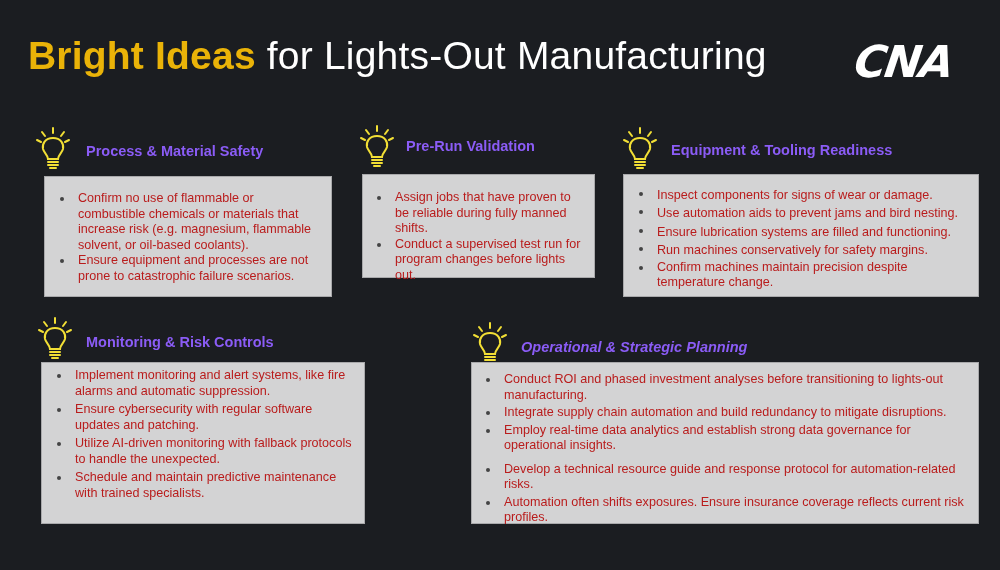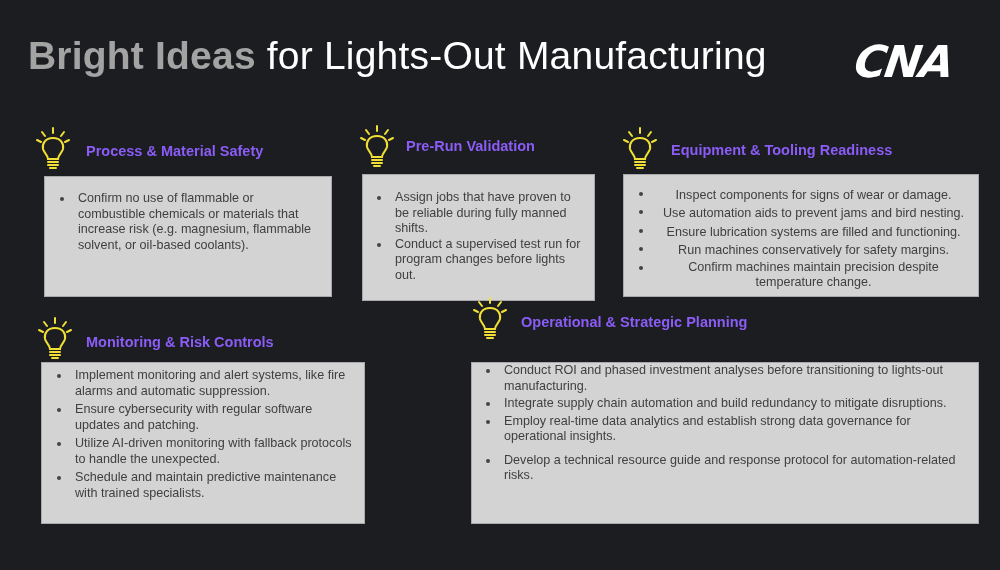--- a/index.html
+++ b/index.html
@@ -7,41 +7,41 @@
     width:1000px; height:570px; overflow:hidden;
     background:#1b1d21;
     font-family:"Liberation Sans", sans-serif;
     position:relative;
   }
   .title {
     position:absolute; left:28px; top:34px;
     font-size:39px; color:#ffffff; letter-spacing:0.2px;
     white-space:nowrap;
   }
-  .title .hl { color:#a3a3a3; font-weight:bold; }
+  .title .hl { color:#eab308; font-weight:bold; }
   .title .rest { font-weight:normal; }
   .logo {
     position:absolute; left:855px; top:36px;
     font-family:"DejaVu Sans", sans-serif;
     font-size:44px; font-weight:bold; font-style:italic;
     color:#ffffff; letter-spacing:-2px; transform:skewX(-8deg);
   }
   .card { position:absolute; }
   .card .head { position:absolute; display:flex; align-items:center; }
   .card .bulb { width:38px; height:44px; display:block; }
   .card .label {
     color:#8b5cf6; font-weight:bold; font-size:14.5px; white-space:nowrap;
   }
   .card .box {
     position:absolute; background:#d3d3d4;
     border:1px solid #a9a9ab; box-sizing:border-box;
   }
   .card ul {
     margin:0; padding:0 0 0 32px; list-style:none;
-    color:#404040; font-size:12.6px; line-height:15.5px;
+    color:#b91c1c; font-size:12.6px; line-height:15.5px;
   }
   .card li { position:relative; margin:0; }
   .card li::before {
     content:""; position:absolute; left:-18px; top:6px;
     width:4px; height:4px; border-radius:50%; background:#444;
   }
 </style>
 </head>
 <body>
 
@@ -61,40 +61,41 @@
       <path d="M19 12 C11 12 8 18 9 23 C10 27 14 29 14 33 L24 33 C24 29 28 27 29 23 C30 18 27 12 19 12 Z"></path>
       <line x1="14" y1="36" x2="24" y2="36"></line>
         <line x1="14" y1="39" x2="24" y2="39"></line>
         <line x1="16" y1="42" x2="22" y2="42"></line>
     </svg>
     <span class="label" style="margin-left:14px;margin-top:6px;">Process &amp; Material Safety</span>
   </div>
   <div class="box" style="left:44px;top:176px;width:288px;height:121px;padding-top:14px;">
     <ul style="padding-left:33px;padding-right:10px;">
       <li>Confirm no use of flammable or combustible chemicals or materials that increase risk (e.g. magnesium, flammable solvent, or oil-based coolants).</li>
+      <li>Ensure equipment and processes are not prone to catastrophic failure scenarios.</li>
     </ul>
   </div>
 </div>
 
 <div class="card">
   <div class="head" style="left:358px;top:124px;align-items:center;">
     <svg class="bulb" viewBox="0 0 38 44" fill="none" stroke="#f2df35" stroke-width="2" stroke-linecap="round">
       <line x1="19" y1="2" x2="19" y2="7"></line>
         <line x1="8" y1="6" x2="11" y2="10"></line>
         <line x1="30" y1="6" x2="27" y2="10"></line>
         <line x1="3" y1="14" x2="7" y2="16"></line>
         <line x1="35" y1="14" x2="31" y2="16"></line>
       <path d="M19 12 C11 12 8 18 9 23 C10 27 14 29 14 33 L24 33 C24 29 28 27 29 23 C30 18 27 12 19 12 Z"></path>
       <line x1="14" y1="36" x2="24" y2="36"></line>
         <line x1="14" y1="39" x2="24" y2="39"></line>
         <line x1="16" y1="42" x2="22" y2="42"></line>
     </svg>
     <span class="label" style="margin-left:10px;margin-top:0px;">Pre-Run Validation</span>
   </div>
-  <div class="box" style="left:362px;top:174px;width:233px;height:127px;padding-top:15px;">
+  <div class="box" style="left:362px;top:174px;width:233px;height:104px;padding-top:15px;">
     <ul style="padding-left:32px;padding-right:10px;">
       <li>Assign jobs that have proven to be reliable during fully manned shifts.</li>
       <li>Conduct a supervised test run for program changes before lights out.</li>
     </ul>
   </div>
 </div>
 
 <div class="card">
   <div class="head" style="left:621px;top:126px;">
     <svg class="bulb" viewBox="0 0 38 44" fill="none" stroke="#f2df35" stroke-width="2" stroke-linecap="round">
@@ -104,21 +105,21 @@
         <line x1="3" y1="14" x2="7" y2="16"></line>
         <line x1="35" y1="14" x2="31" y2="16"></line>
       <path d="M19 12 C11 12 8 18 9 23 C10 27 14 29 14 33 L24 33 C24 29 28 27 29 23 C30 18 27 12 19 12 Z"></path>
       <line x1="14" y1="36" x2="24" y2="36"></line>
         <line x1="14" y1="39" x2="24" y2="39"></line>
         <line x1="16" y1="42" x2="22" y2="42"></line>
     </svg>
     <span class="label" style="margin-left:12px;margin-top:4px;">Equipment &amp; Tooling Readiness</span>
   </div>
   <div class="box" style="left:623px;top:174px;width:356px;height:123px;padding-top:11px;">
-    <ul style="padding-left:33px;padding-right:8px;line-height:18.4px;text-align:center;">
+    <ul style="padding-left:33px;padding-right:8px;line-height:18.4px;">
       <li>Inspect components for signs of wear or damage.</li>
       <li>Use automation aids to prevent jams and bird nesting.</li>
       <li>Ensure lubrication systems are filled and functioning.</li>
       <li>Run machines conservatively for safety margins.</li>
       <li style="line-height:15.5px;">Confirm machines maintain precision despite temperature change.</li>
     </ul>
   </div>
 </div>
 
 <div class="card">
@@ -140,35 +141,36 @@
     <ul style="padding-left:33px;padding-right:10px;">
       <li style="margin-bottom:3px;">Implement monitoring and alert systems, like fire alarms and automatic suppression.</li>
       <li style="margin-bottom:3px;">Ensure cybersecurity with regular software updates and patching.</li>
       <li style="margin-bottom:3px;">Utilize AI-driven monitoring with fallback protocols to handle the unexpected.</li>
       <li>Schedule and maintain predictive maintenance with trained specialists.</li>
     </ul>
   </div>
 </div>
 
 <div class="card">
-  <div class="head" style="left:471px;top:296px;">
+  <div class="head" style="left:471px;top:321px;font-style:italic;">
     <svg class="bulb" viewBox="0 0 38 44" fill="none" stroke="#f2df35" stroke-width="2" stroke-linecap="round">
       <line x1="19" y1="2" x2="19" y2="7"></line>
         <line x1="8" y1="6" x2="11" y2="10"></line>
         <line x1="30" y1="6" x2="27" y2="10"></line>
         <line x1="3" y1="14" x2="7" y2="16"></line>
         <line x1="35" y1="14" x2="31" y2="16"></line>
       <path d="M19 12 C11 12 8 18 9 23 C10 27 14 29 14 33 L24 33 C24 29 28 27 29 23 C30 18 27 12 19 12 Z"></path>
       <line x1="14" y1="36" x2="24" y2="36"></line>
         <line x1="14" y1="39" x2="24" y2="39"></line>
         <line x1="16" y1="42" x2="22" y2="42"></line>
     </svg>
     <span class="label" style="margin-left:12px;margin-top:8px;">Operational &amp; Strategic Planning</span>
   </div>
-  <div class="box" style="left:471px;top:362px;width:508px;height:162px;">
+  <div class="box" style="left:471px;top:362px;width:508px;height:162px;padding-top:9px;">
     <ul style="padding-left:32px;padding-right:8px;">
       <li style="margin-bottom:2px;">Conduct ROI and phased investment analyses before transitioning to lights-out manufacturing.</li>
       <li style="margin-bottom:2px;">Integrate supply chain automation and build redundancy to mitigate disruptions.</li>
       <li style="margin-bottom:8px;">Employ real-time data analytics and establish strong data governance for operational insights.</li>
       <li style="margin-bottom:2px;">Develop a technical resource guide and response protocol for automation-related risks.</li>
+      <li>Automation often shifts exposures. Ensure insurance coverage reflects current risk profiles.</li>
     </ul>
   </div>
 </div>
 
 </body></html>

